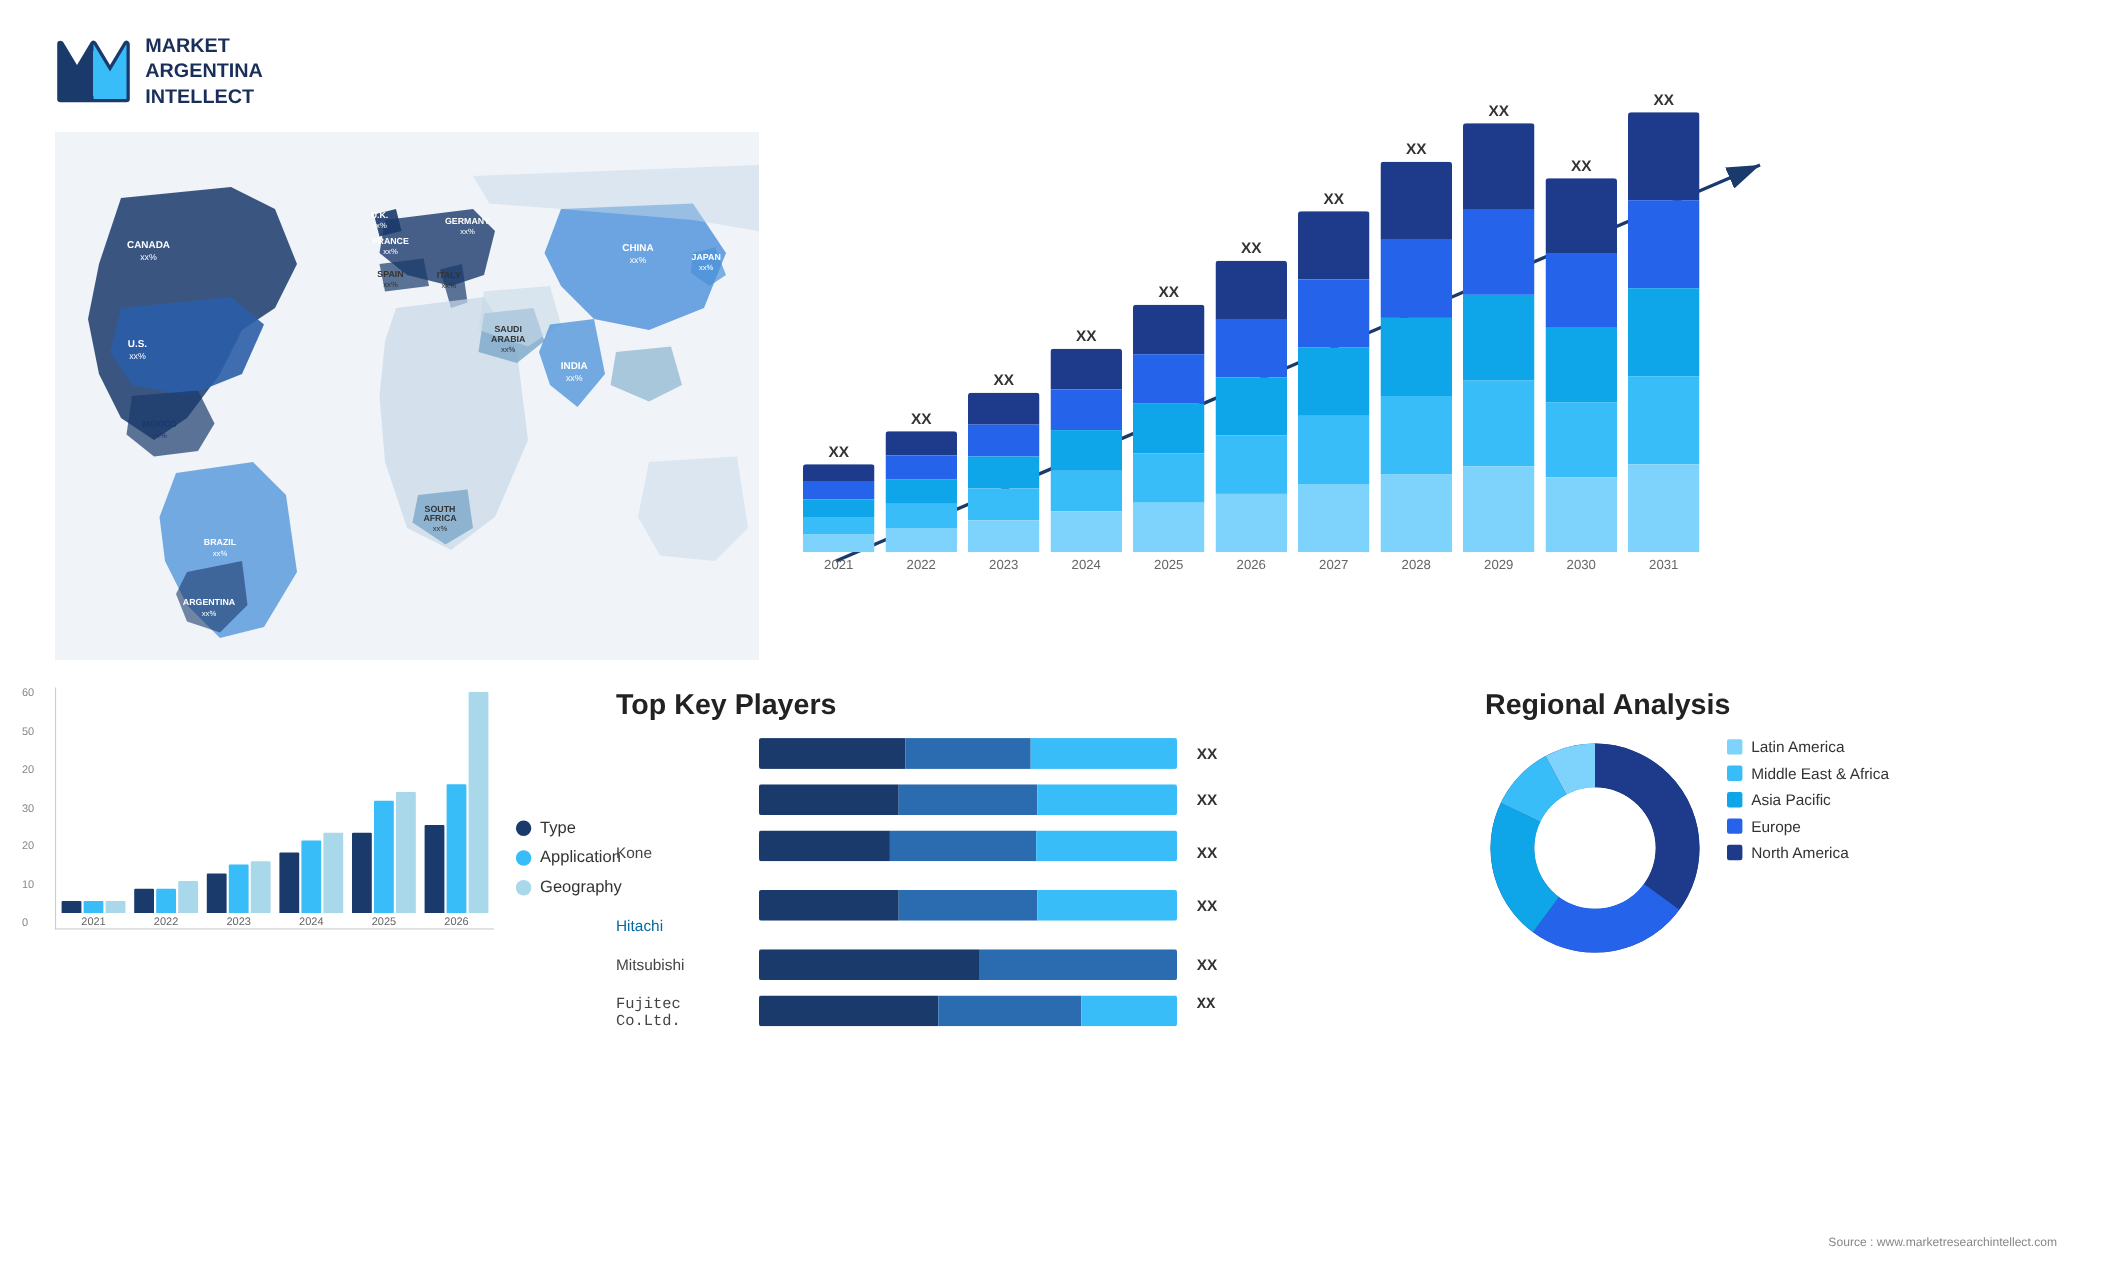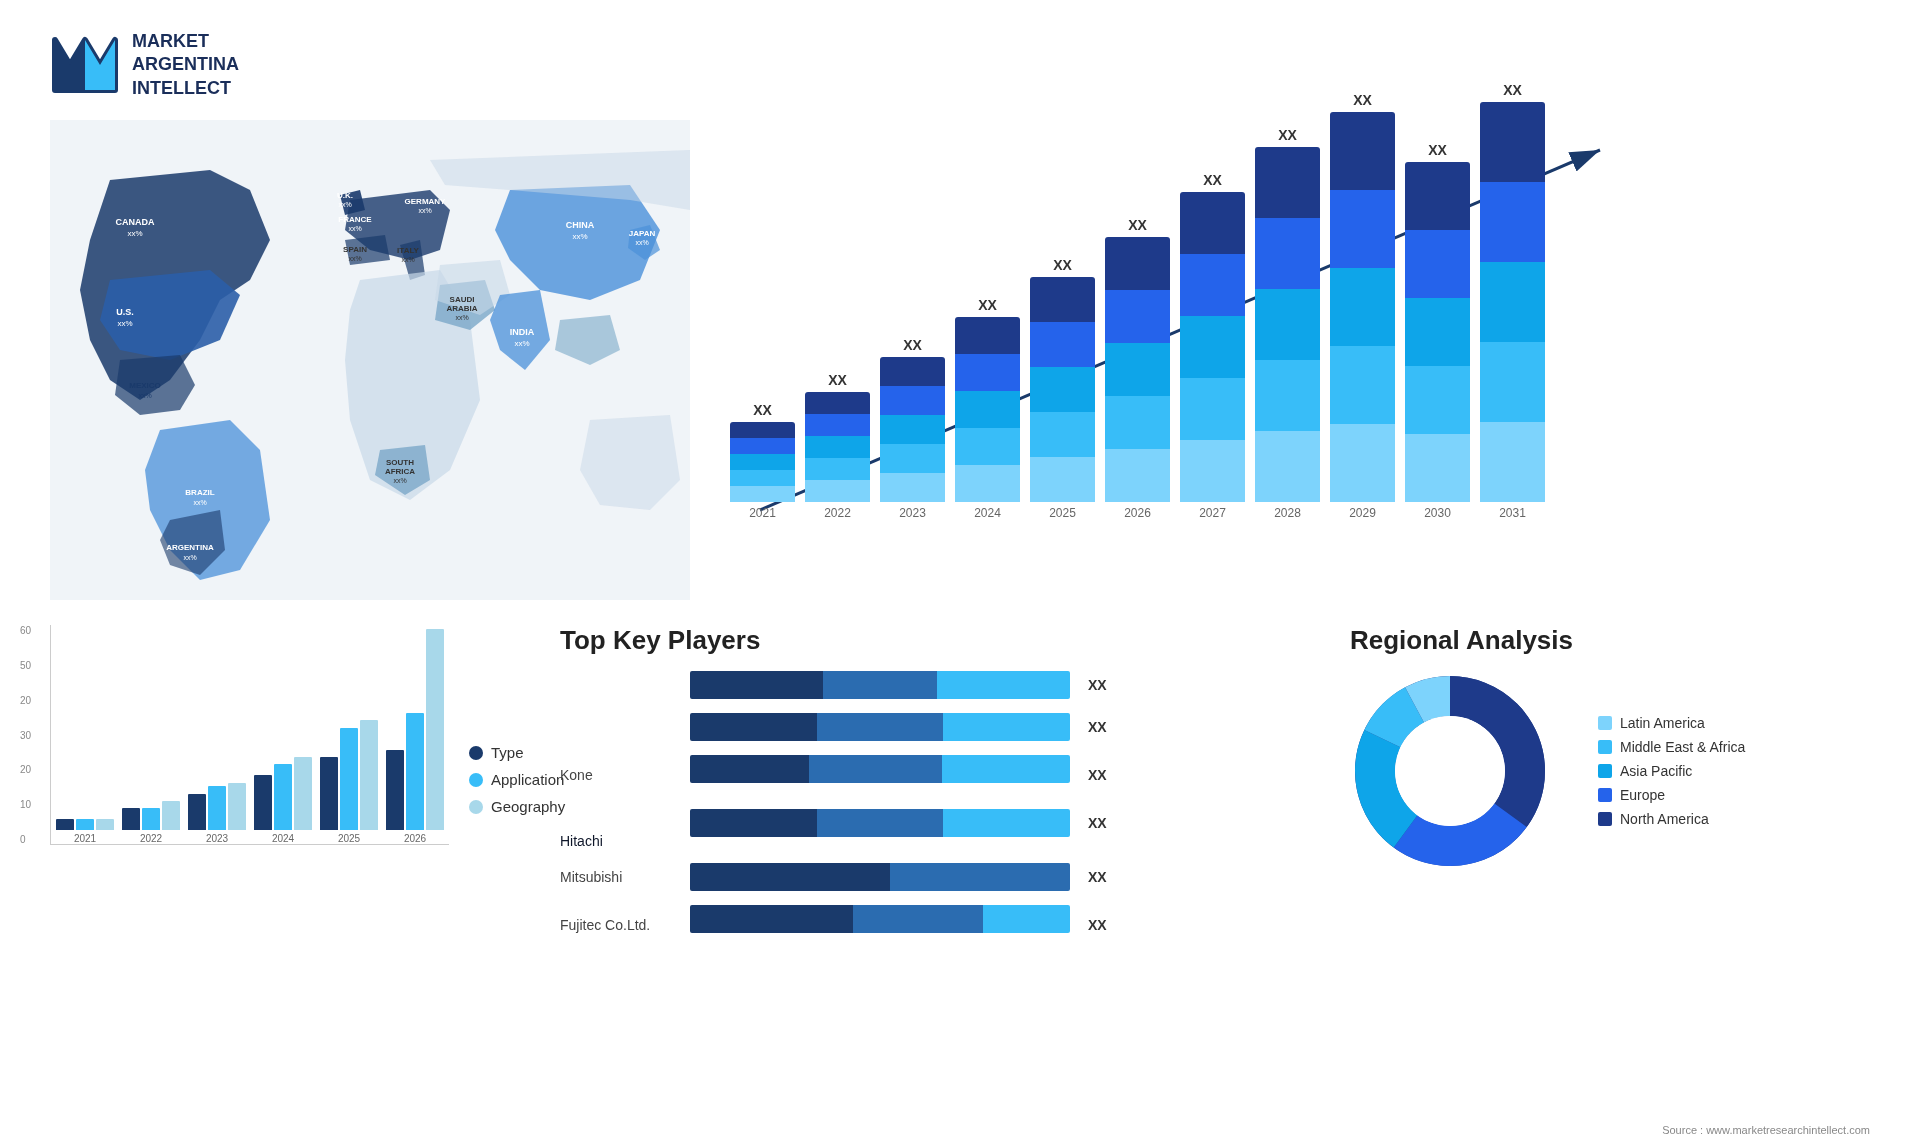--- a/index.html
+++ b/index.html
@@ -473,51 +473,51 @@
           <div style="display: flex; align-items: flex-end; gap: 10px; margin-bottom: 14px;">
             <div style="font-size: 14px; color: rgb(68, 68, 68); width: 120px; flex-shrink: 0;">Kone</div>
             <div style="display: flex; height: 28px; flex: 1 1 0%; max-width: 380px; overflow: hidden; border-radius: 2px;">
               <div style="background: rgb(26, 58, 107); flex: 25 1 0%;"></div>
               <div style="background: rgb(43, 108, 176); flex: 28 1 0%;"></div>
               <div style="background: rgb(56, 189, 248); flex: 27 1 0%;"></div>
             </div>
             <div style="font-size: 14px; font-weight: 600; color: rgb(51, 51, 51); margin-left: 8px;">XX</div>
           </div>
           <div style="display: flex; align-items: center; gap: 10px; margin-bottom: 14px;">
-            <div style="font-size: 14px; color: #0f172a; width: 120px; flex-shrink: 0; margin-top: 36px;">Hitachi</div>
+            <div style="font-size: 14px; color: #0369a1; width: 120px; flex-shrink: 0; margin-top: 36px;">Hitachi</div>
             <div style="display: flex; height: 28px; flex: 1 1 0%; max-width: 380px; overflow: hidden; border-radius: 2px;">
               <div style="background: rgb(26, 58, 107); flex: 22 1 0%;"></div>
               <div style="background: rgb(43, 108, 176); flex: 22 1 0%;"></div>
               <div style="background: rgb(56, 189, 248); flex: 22 1 0%;"></div>
             </div>
             <div style="font-size: 14px; font-weight: 600; color: rgb(51, 51, 51); margin-left: 8px;">XX</div>
           </div>
           <div style="display: flex; align-items: center; gap: 10px; margin-bottom: 14px;">
             <div style="font-size: 14px; color: rgb(68, 68, 68); width: 120px; flex-shrink: 0;">Mitsubishi</div>
             <div style="display: flex; height: 28px; flex: 1 1 0%; max-width: 380px; overflow: hidden; border-radius: 2px;">
               <div style="background: rgb(26, 58, 107); flex: 20 1 0%;"></div>
               <div style="background: rgb(43, 108, 176); flex: 18 1 0%;"></div>
             </div>
             <div style="font-size: 14px; font-weight: 600; color: rgb(51, 51, 51); margin-left: 8px;">XX</div>
           </div>
-          <div style="display: flex; align-items: flex-end; gap: 10px; margin-bottom: 20px;">
+          <div style="display: flex; align-items: flex-start; gap: 10px; margin-bottom: 20px; font-family: Liberation Mono, monospace;">
             <div style="font-size: 14px; color: rgb(68, 68, 68); width: 120px; flex-shrink: 0;">Fujitec Co.Ltd.</div>
             <div style="display: flex; height: 28px; flex: 1 1 0%; max-width: 380px; overflow: hidden; border-radius: 2px;">
               <div style="background: rgb(26, 58, 107); flex: 15 1 0%;"></div>
               <div style="background: rgb(43, 108, 176); flex: 12 1 0%;"></div>
               <div style="background: rgb(56, 189, 248); flex: 8 1 0%;"></div>
             </div>
             <div style="font-size: 14px; font-weight: 600; color: rgb(51, 51, 51); margin-left: 8px;">XX</div>
           </div>
         </div>
     </div>
 
     <div>
       <div class="section-title">Regional Analysis</div>
-      <div style="display:flex; align-items:center; gap:48px;">
+      <div style="display:flex; align-items:flex-start; gap:20px;">
 
         <svg width="200" height="200" viewBox="0 0 200 200">
           <circle cx="100" cy="100" r="75" fill="none" stroke="#1e3a8a" stroke-width="40"></circle>
 
           <circle cx="100" cy="100" r="75" fill="none" stroke="#1e3a8a" stroke-width="40" stroke-dasharray="164.93 471.24" stroke-dashoffset="0" transform="rotate(-90 100 100)"></circle>
 
           <circle cx="100" cy="100" r="75" fill="none" stroke="#2563eb" stroke-width="40" stroke-dasharray="117.81 471.24" stroke-dashoffset="-164.93" transform="rotate(-90 100 100)"></circle>
 
           <circle cx="100" cy="100" r="75" fill="none" stroke="#0ea5e9" stroke-width="40" stroke-dasharray="103.67 471.24" stroke-dashoffset="-282.74" transform="rotate(-90 100 100)"></circle>
 

